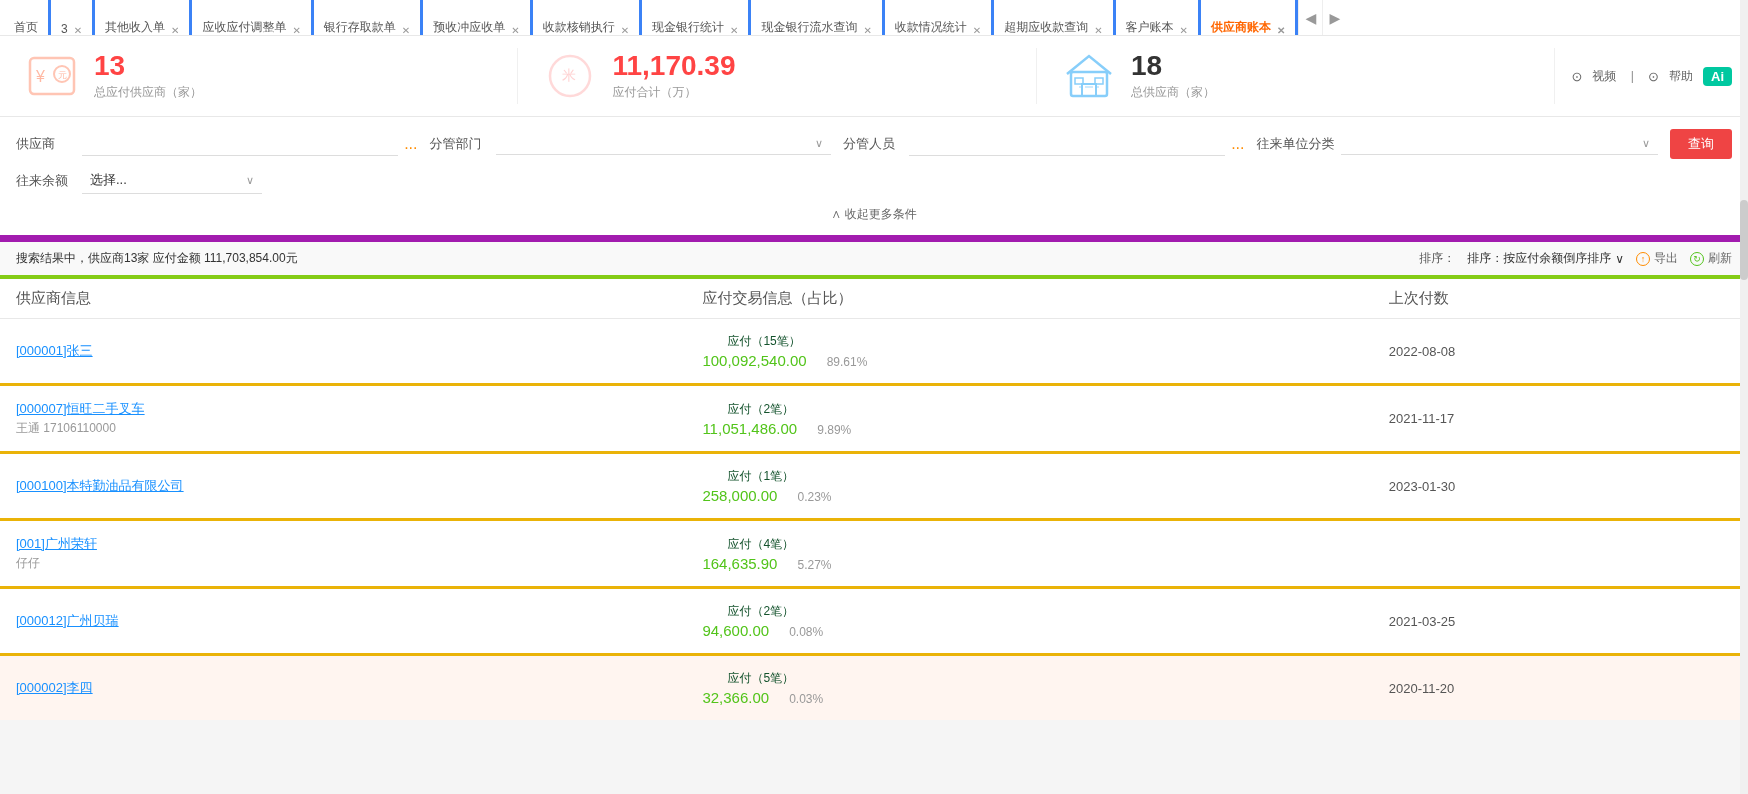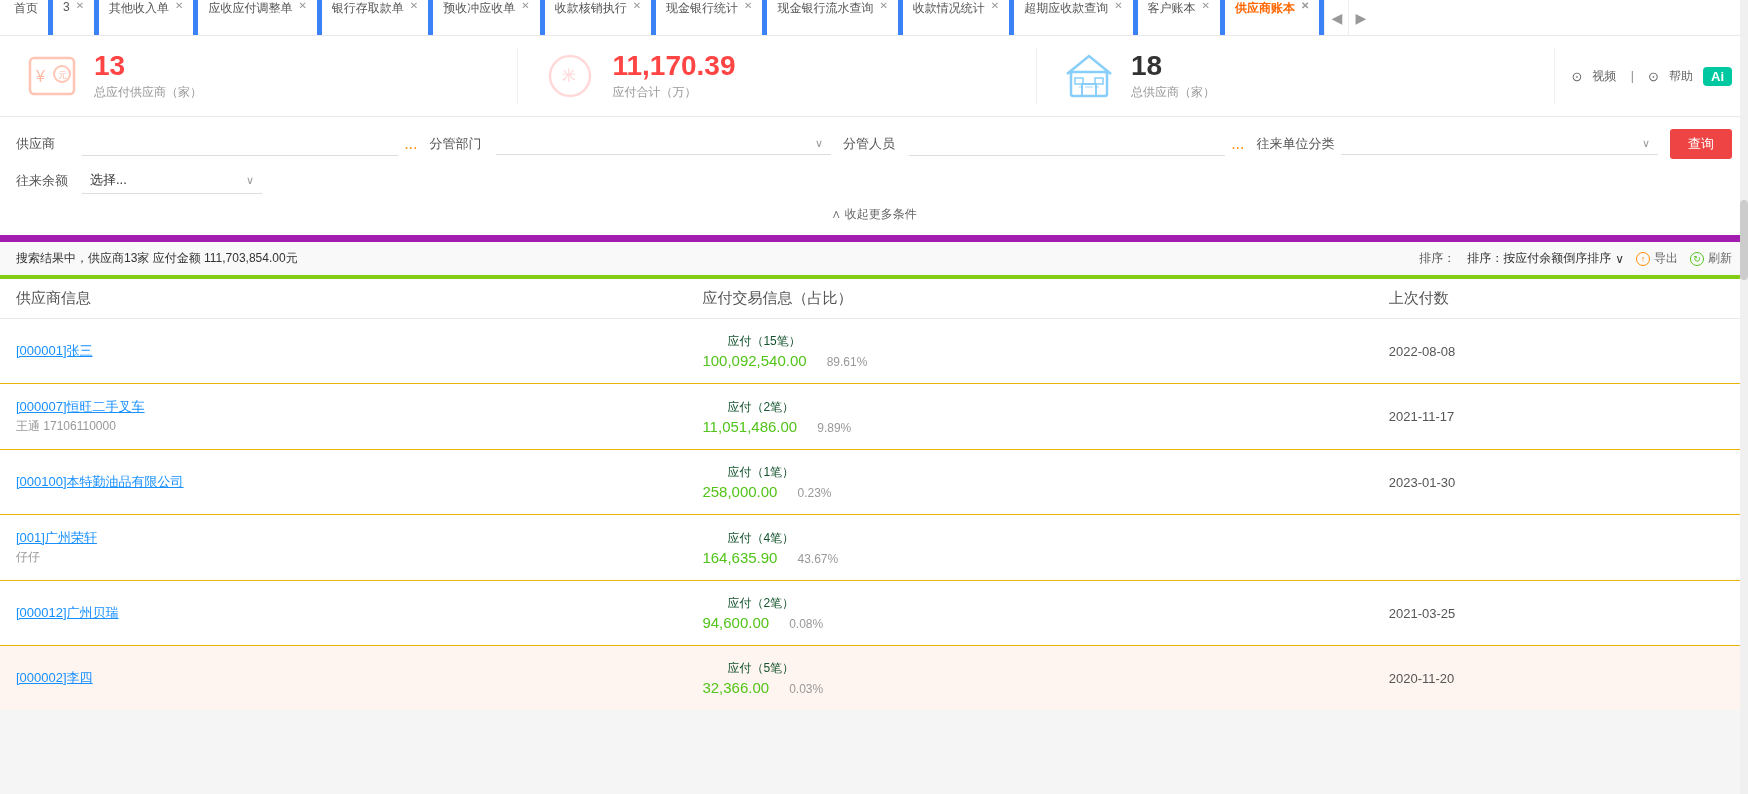--- a/index.html
+++ b/index.html
@@ -10,28 +10,28 @@
       display: flex;
       align-items: center;
       background: #fff;
       border-bottom: 1px solid #e8e8e8;
       height: 36px;
       padding: 0 4px;
       overflow: hidden;
     }
     .nav-tab {
       display: flex;
-      align-items: flex-start;
+      align-items: flex-end;
       padding: 0 10px;
       height: 36px;
       font-size: 12px;
       color: #555;
       cursor: pointer;
       white-space: nowrap;
-      border-right: 5px solid #3b82f6;
+      border-right: 3px solid #3b82f6;
     }
     .nav-tab.active { color: #ff6600; font-weight: bold; }
     .nav-tab .close-btn { margin-left: 6px; color: #999; font-size: 10px; cursor: pointer; }
     .nav-arrow {
       width: 24px; height: 36px;
       display: flex; align-items: center; justify-content: center;
       cursor: pointer; color: #999; font-size: 14px;
       border-left: 1px solid #eee;
     }
 
@@ -197,21 +197,21 @@
       padding: 10px 16px;
       border-bottom: 1px solid #e8e8e8;
       font-size: 15px;
       color: #555;
       font-weight: 500;
     }
     .table-row {
       display: grid;
       grid-template-columns: 2fr 2fr 1fr;
       padding: 14px 16px;
-      border-bottom: 1px solid #eab308;
+      border-bottom: 3px solid #eab308;
       align-items: center;
     }
     .table-row:last-child { border-bottom: none; }
     .table-row.highlighted { background: #fff5f0; }
     .supplier-name {
       color: #1890ff;
       cursor: pointer;
       font-size: 13px;
       text-decoration: underline;
     }
@@ -488,21 +488,21 @@
     </div>
       <div class="table-row">
       <div>
         <div class="supplier-name">[001]广州荣轩</div>
         <div class="supplier-sub">仔仔</div>
       </div>
       <div class="trade-info">
         <div class="trade-label">应付（4笔）</div>
         <div class="trade-row">
           <span class="trade-amount">164,635.90</span>
-          <span class="trade-percent">43.67%</span>
+          <span class="trade-percent">5.27%</span>
         </div>
       </div>
       <div class="last-pay"></div>
     </div>
       <div class="table-row">
       <div>
         <div class="supplier-name">[000012]广州贝瑞</div>
 
       </div>
       <div class="trade-info">

